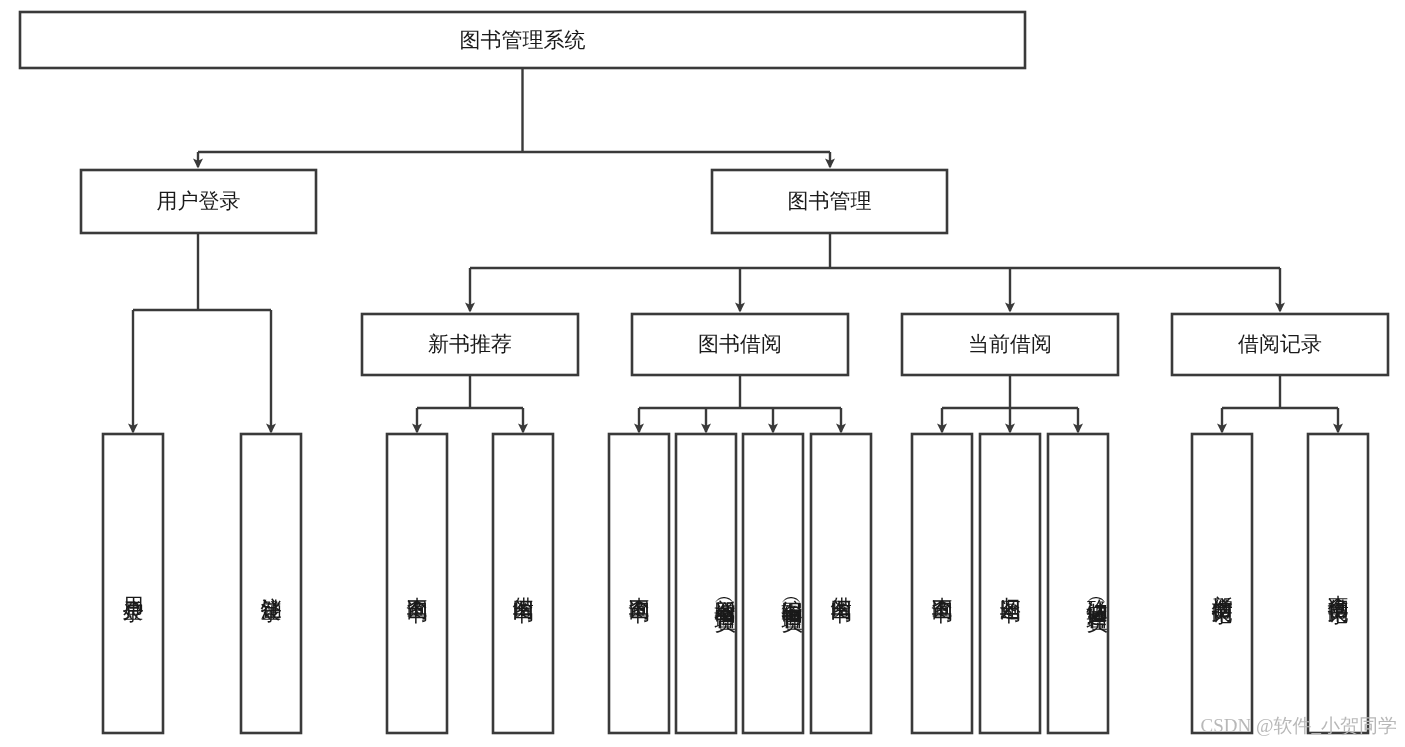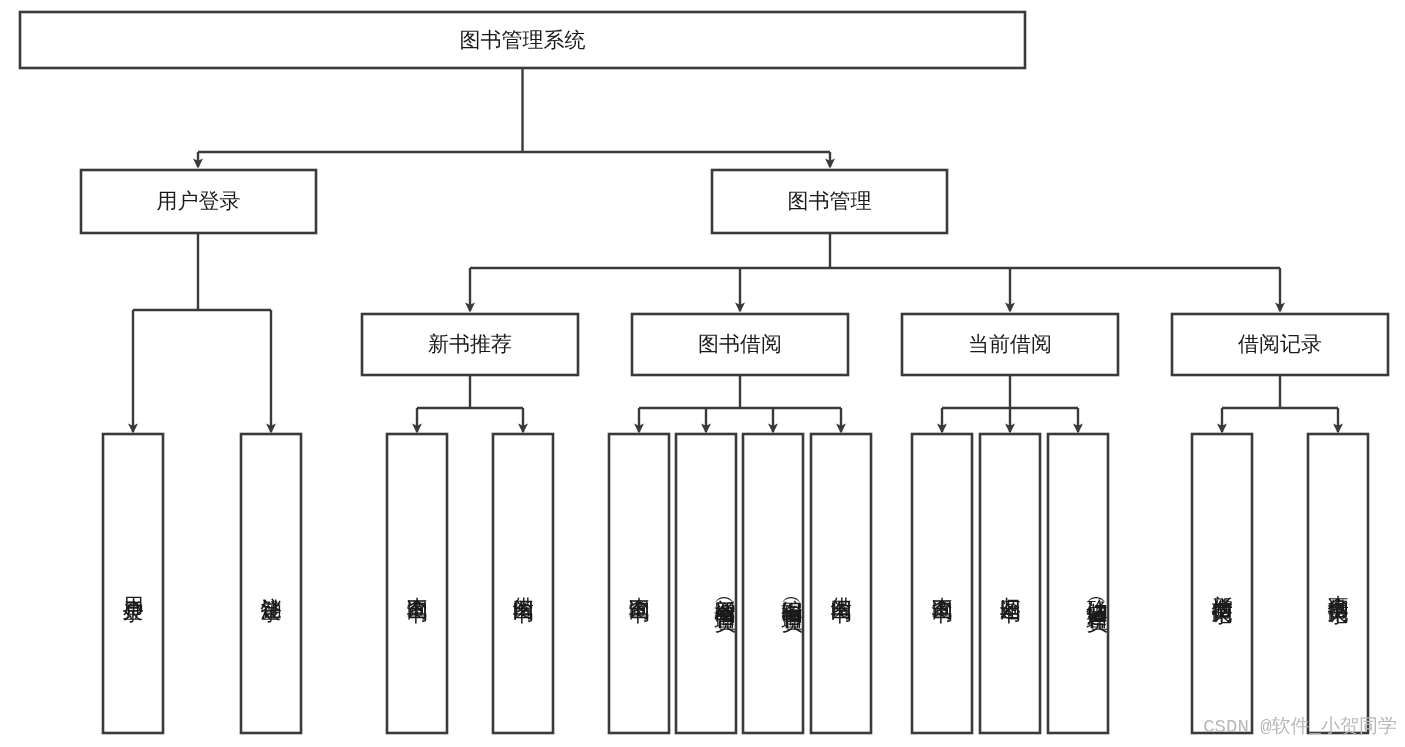--- a/index.html
+++ b/index.html
@@ -62,21 +62,21 @@
     align-items: center;
     justify-content: center;
     white-space: nowrap;
     pointer-events: none;
     user-select: none;
   }
   .watermark {
     position: absolute;
     right: 8px;
     bottom: 8px;
-    font-family: Liberation Mono, monospace;
+    font-family: Liberation Serif, serif;
     font-size: 19px;
     color: #b8b8b8;
     white-space: nowrap;
     user-select: none;
   }
 </style>
 </head>
 <body>
 
 <div id="diagram-root">

